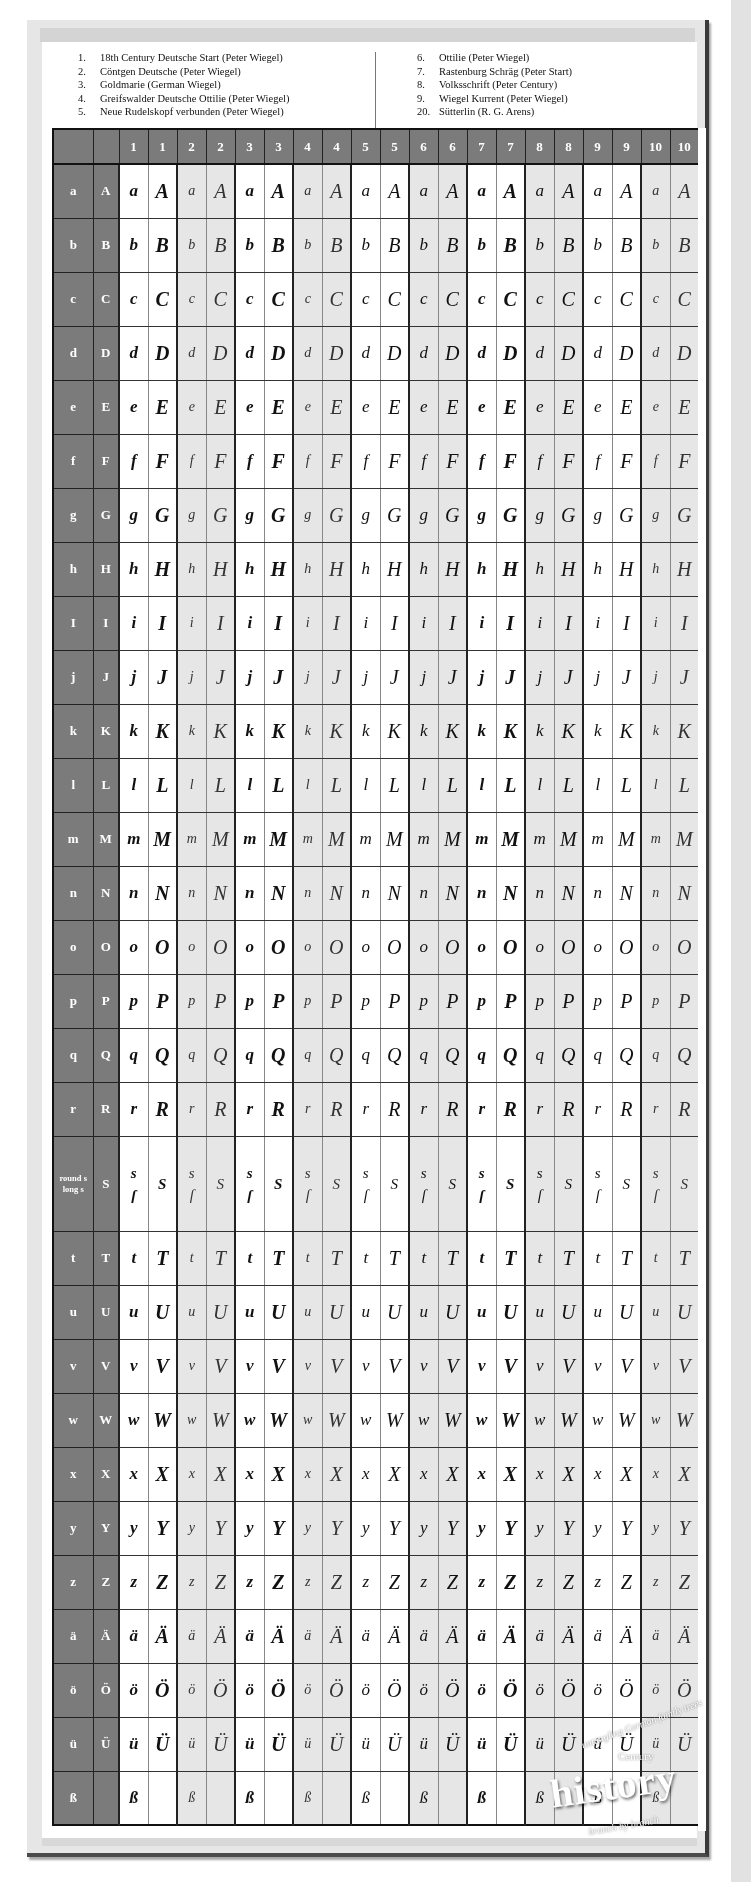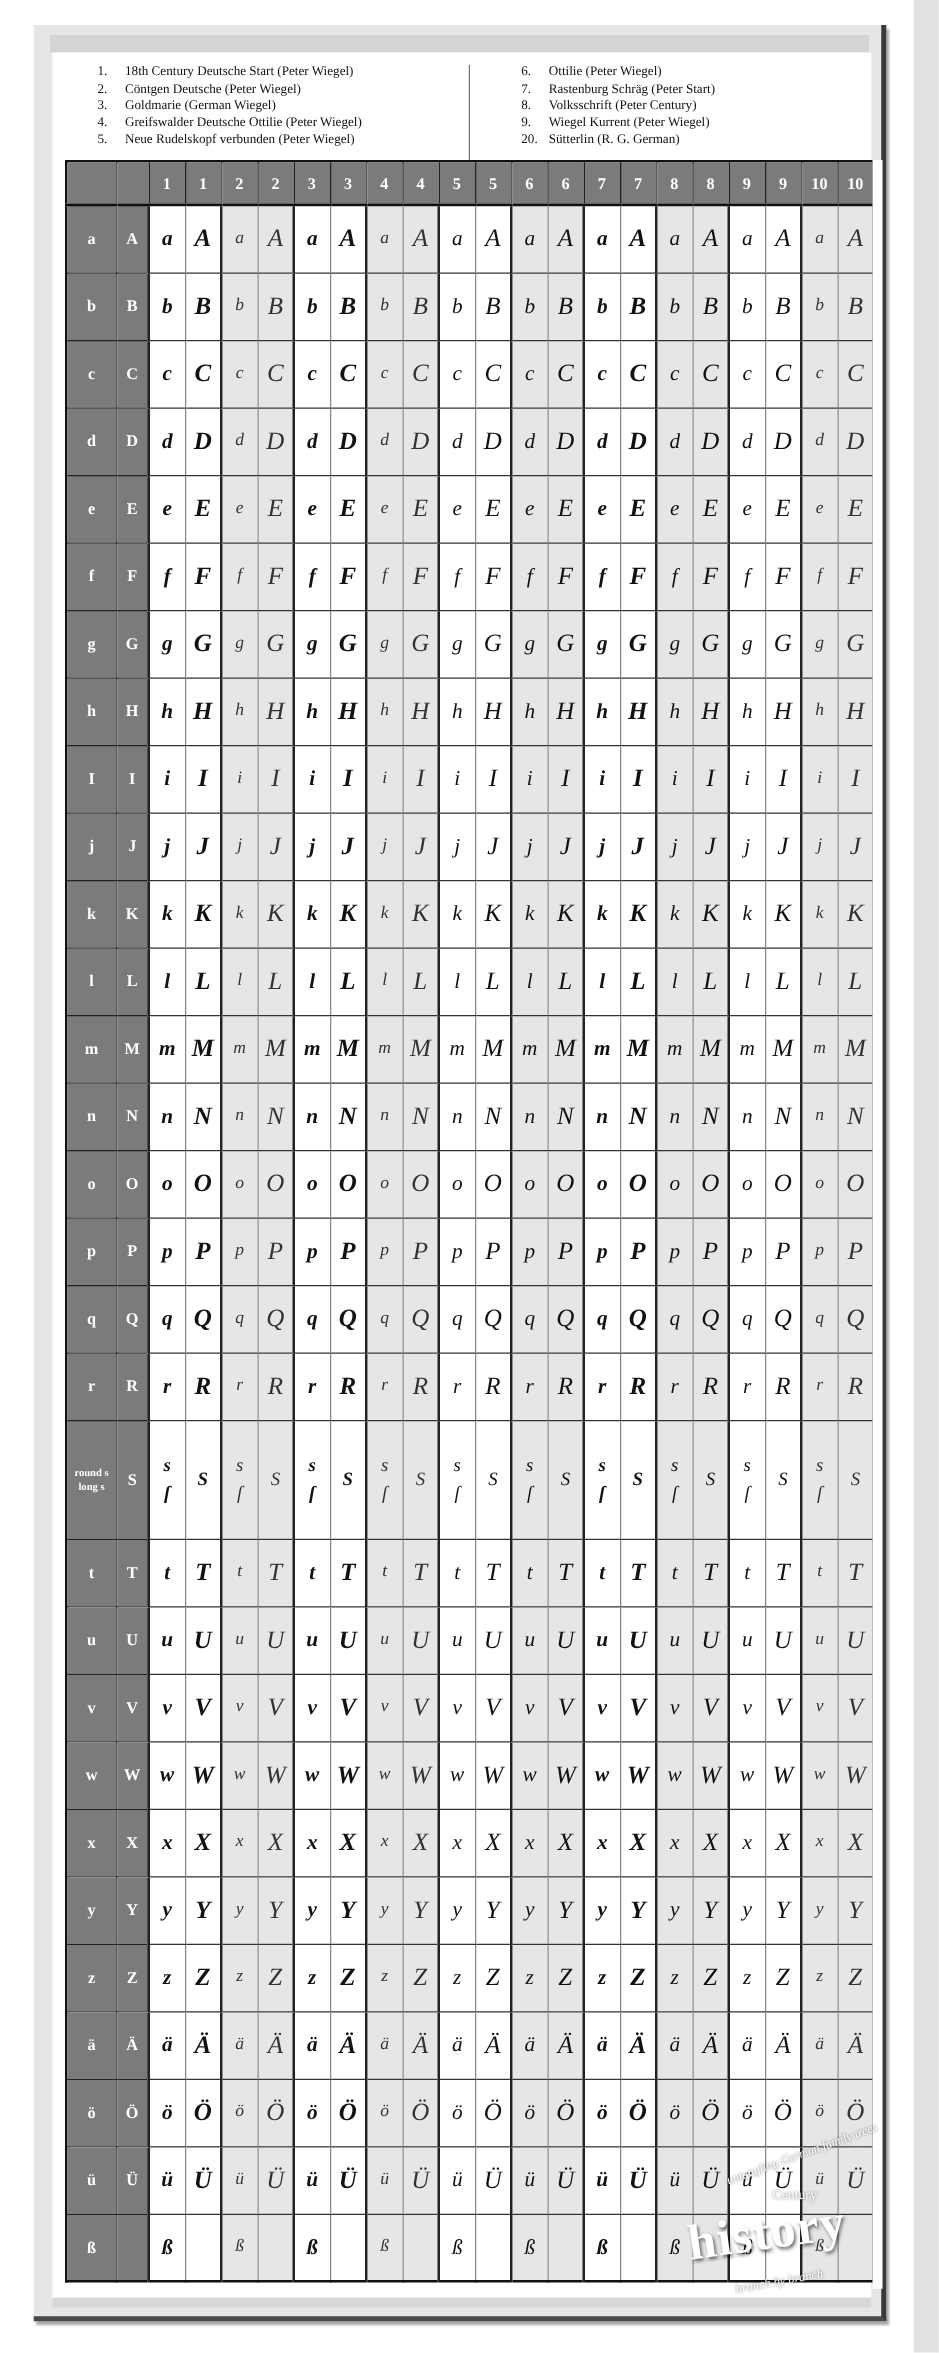--- a/index.html
+++ b/index.html
@@ -103,21 +103,21 @@
     <div class="legend-item">
       <span class="legend-num">8.</span>
       <span>Volksschrift (Peter Century)</span>
     </div>
     <div class="legend-item">
       <span class="legend-num">9.</span>
       <span>Wiegel Kurrent (Peter Wiegel)</span>
     </div>
     <div class="legend-item">
       <span class="legend-num">20.</span>
-      <span>Sütterlin (R. G. German)</span>
+      <span>Sütterlin (R. G. Arens)</span>
     </div>
   </div>
 
 <table class="chart" id="chart">
   <colgroup id="cols">
       <col style="width: 40px;">
       <col style="width: 26px;">
       <col style="width: 29px;">
       <col style="width: 29px;">
       <col style="width: 29px;">

